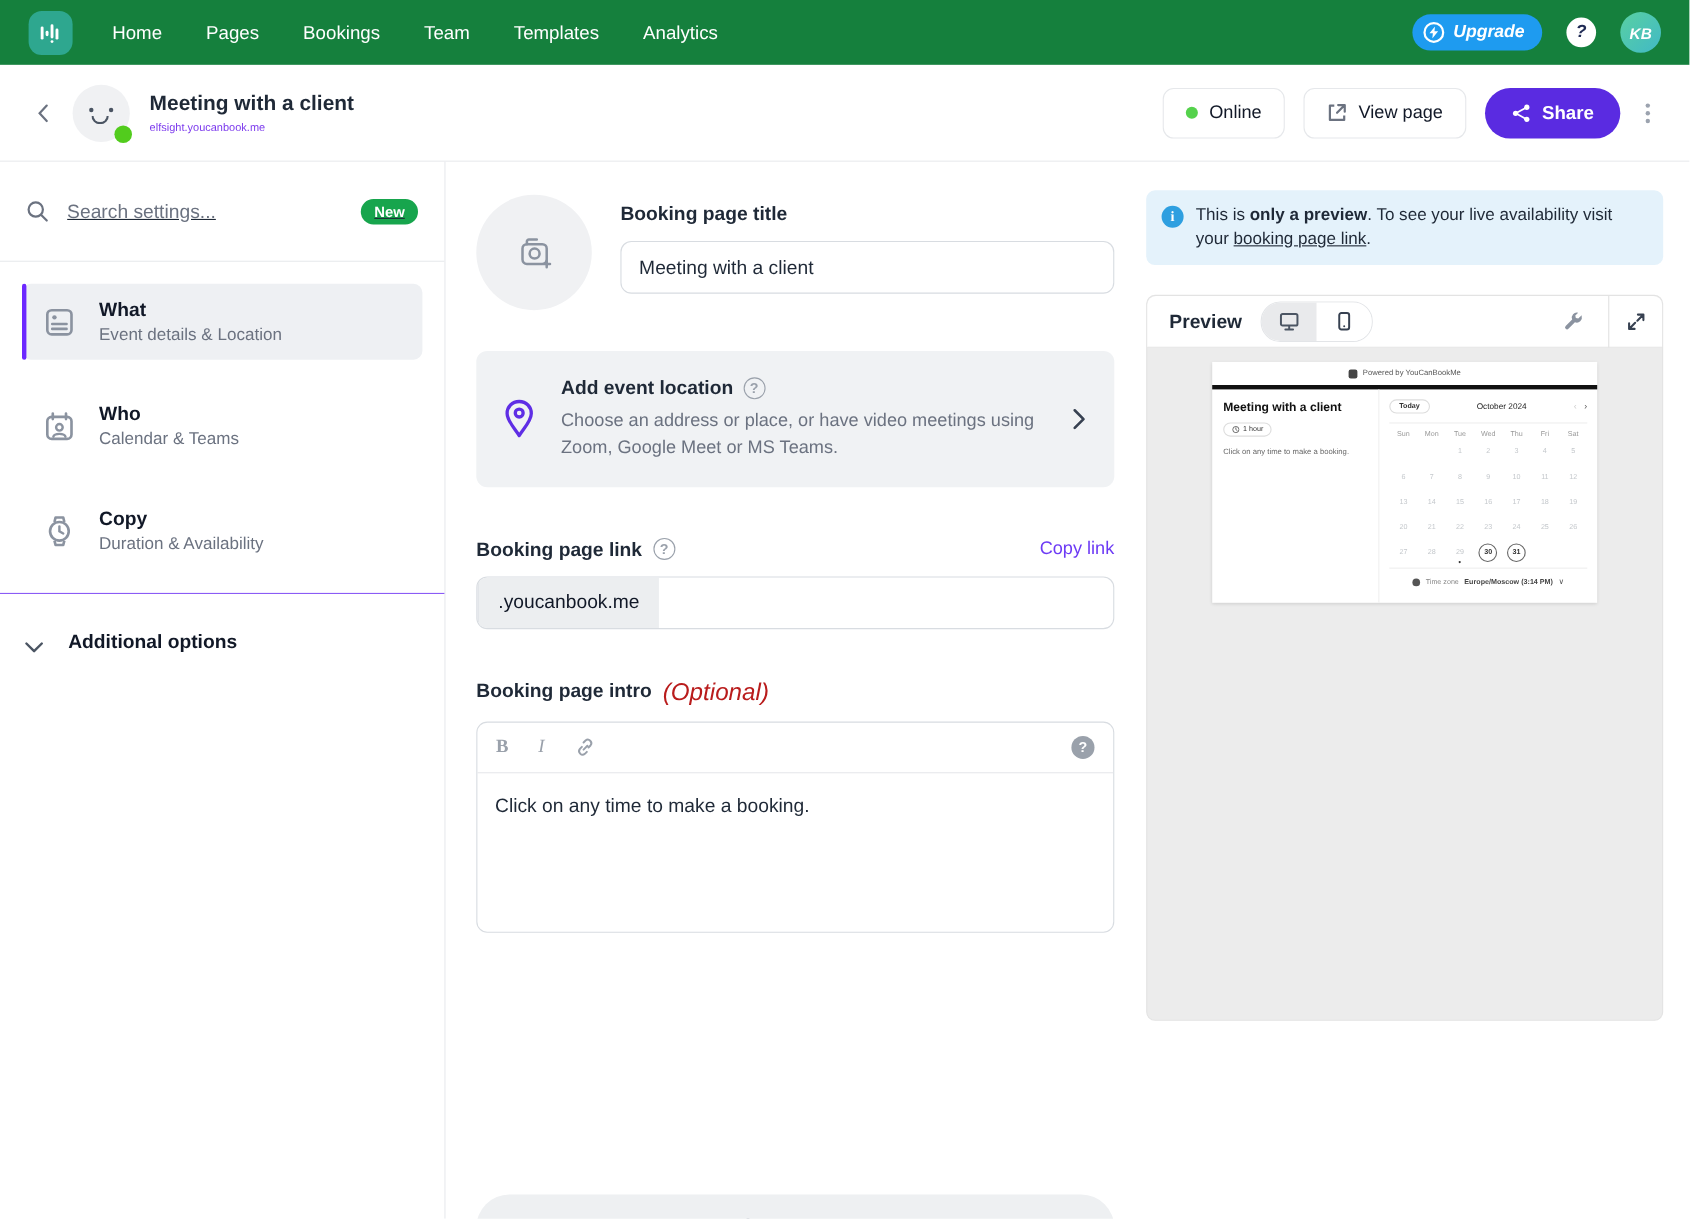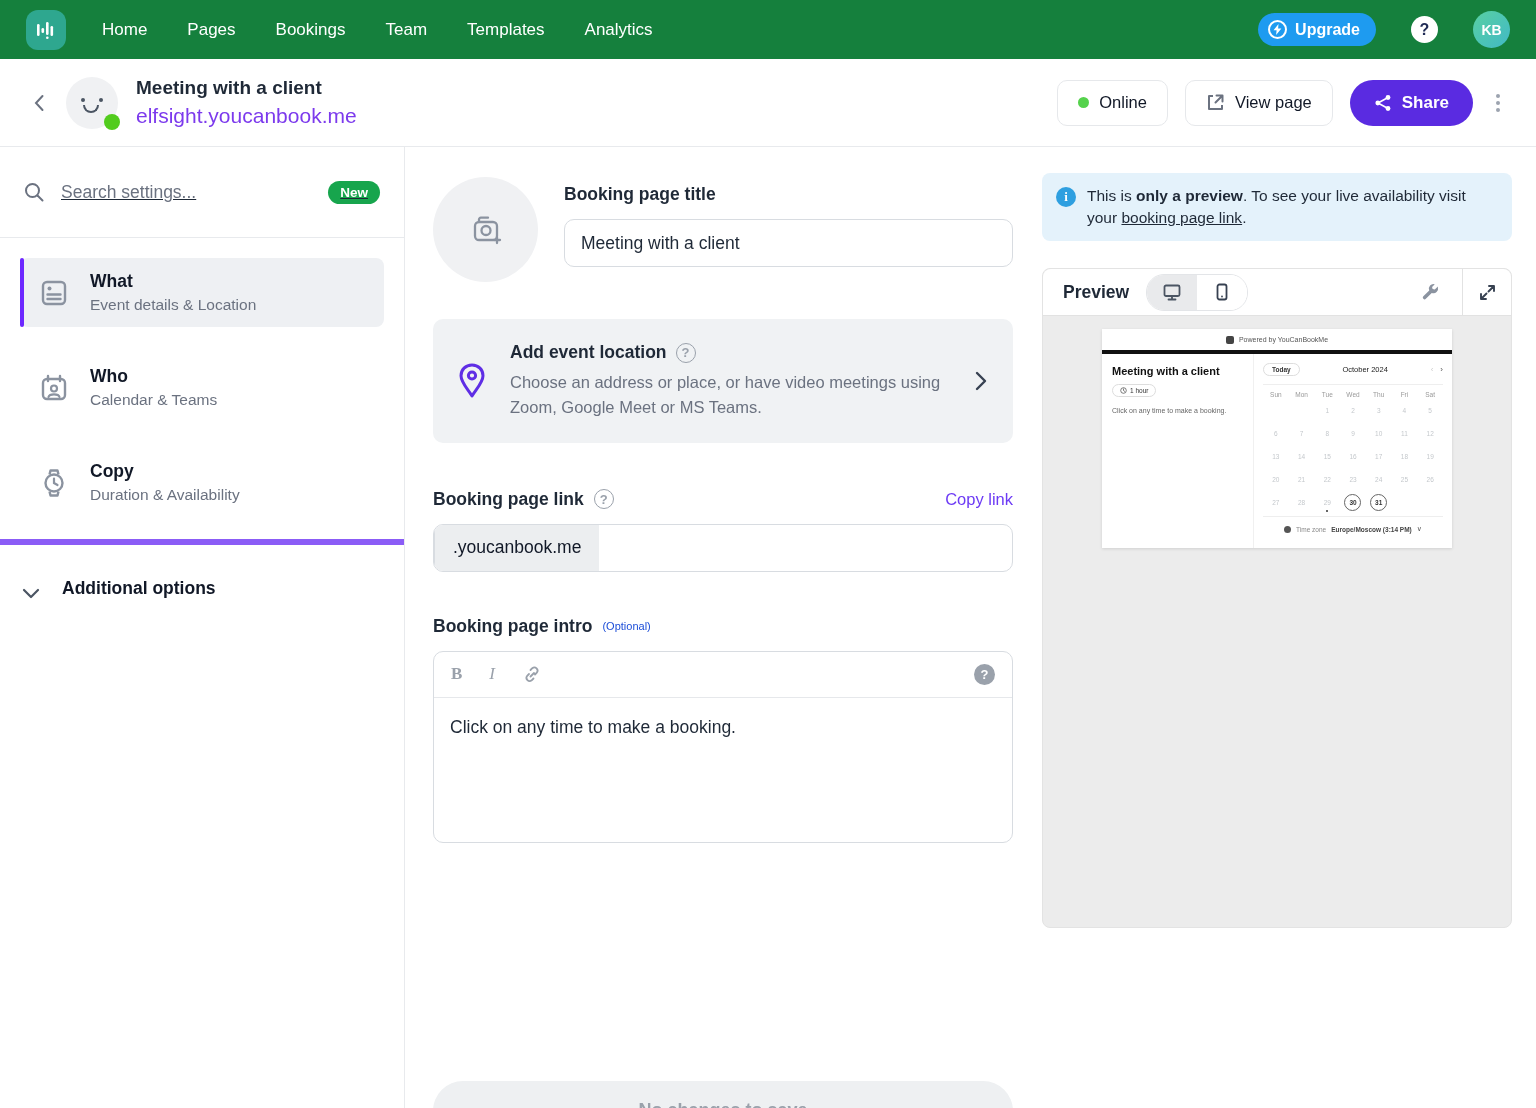--- a/index.html
+++ b/index.html
@@ -4,53 +4,53 @@
 <style>
   * { margin:0; padding:0; box-sizing:border-box; }
   html,body { width:1536px; height:1108px; overflow:hidden; background:#fff;
     font-family:"Liberation Sans", sans-serif; color:#1f2937; }
 
   
   .topnav { height:59px; background:#15803d; display:flex; align-items:center; padding:0 26px; }
   .logo { width:40px; height:40px; border-radius:12px; background:#2ea78f; display:flex; align-items:center; justify-content:center; flex:none; }
   .topnav-items { display:flex; align-items:center; margin-left:36px; gap:40px; }
   .topnav-item { color:#fff; font-size:17px; cursor:pointer; }
-  .topnav-right { margin-left:auto; display:flex; align-items:center; gap:35px; }
+  .topnav-right { margin-left:auto; display:flex; align-items:center; gap:22px;font-style:italic; }
   .upgrade-btn { height:33px; background:#1e9bf0; border-radius:17px; display:flex; align-items:center; gap:8px; padding:0 16px 0 10px; color:#fff; font-size:16px; font-weight:bold; cursor:pointer; }
   .bolt-circle { width:19px; height:19px; border:2px solid #fff; border-radius:50%; display:flex; align-items:center; justify-content:center; }
   .help-circle { width:27px; height:27px; background:#fff; border-radius:50%; color:#202b55; font-weight:bold; font-size:16px; display:flex; align-items:center; justify-content:center; cursor:pointer; }
   .avatar-kb { width:37px; height:37px; border-radius:50%; background:linear-gradient(135deg,#59d0a2,#41b9c6); color:#fff; font-size:14px; font-weight:bold; display:flex; align-items:center; justify-content:center; cursor:pointer; }
 
   
   .pageheader { height:88px; display:flex; align-items:center; padding:0 30px 0 30px; border-bottom:1px solid #e8eaed; background:#fff; }
   .back-btn { color:#6b7280; margin-right:16px; cursor:pointer; display:flex; }
   .page-avatar { position:relative; width:52px; height:52px; border-radius:50%; background:#f0f1f3; margin-right:18px; flex:none; }
   .eye { position:absolute; width:4px; height:4px; border-radius:50%; background:#4b5563; top:21px; }
   .eye.l { left:15px; } .eye.r { right:15px; }
   .smile { position:absolute; left:17px; top:28px; width:16px; height:8px; border:2px solid #4b5563; border-top:none; border-radius:0 0 10px 10px; }
   .status-dot-avatar { position:absolute; width:16px; height:16px; border-radius:50%; background:#52cc1d; right:-2px; bottom:-1px; }
   .page-title { font-size:19px; font-weight:bold; color:#1f2937; }
-  .page-link { font-size:21px; color:#7c3aed; margin-top:5px; cursor:pointer; }
+  .page-link { font-size:10px; color:#7c3aed; margin-top:5px; cursor:pointer; }
   .header-actions { margin-left:auto; display:flex; align-items:center; gap:17px; }
   .btn-outline { height:46px; background:#fff; border:1px solid #e6e8eb; border-radius:10px; display:flex; align-items:center; gap:10px; padding:0 20px; font-size:16.5px; color:#111827; cursor:pointer; }
   .green-dot { width:11px; height:11px; border-radius:50%; background:#55d24c; }
   .btn-share { height:46px; background:#5a2be1; border-radius:23px; display:flex; align-items:center; gap:10px; padding:0 24px; color:#fff; font-size:17px; font-weight:bold; cursor:pointer; }
   .kebab { display:flex; flex-direction:column; gap:3px; padding:6px; cursor:pointer; }
   .kebab i { width:4px; height:4px; border-radius:50%; background:#9ca3af; }
 
   
   .body-row { display:flex; height:961px; }
 
   
   .sidebar { width:405px; flex:none; border-right:1px solid #e8eaed; }
   .search-row { display:flex; align-items:center; padding:0 24px; height:91px; border-bottom:1px solid #e8eaed; gap:16px;text-decoration:underline; }
   .search-input { border:none; outline:none; flex:1; font-size:17.5px; font-family:inherit; color:#374151; }
   .search-input::placeholder { color:#6b7280; }
   .new-badge { background:#17a54d; color:#fff; font-size:13.5px; font-weight:bold; border-radius:12px; padding:4px 12px; }
-  .side-items { padding:20px 20px 22px 20px; border-bottom:6px solid #8b5cf6; }
+  .side-items { padding:20px 20px 22px 20px; border-bottom:1px solid #8b5cf6; }
   .side-item { position:relative; display:flex; align-items:center; gap:18px; padding:13px 16px; border-radius:8px; margin-bottom:26px; cursor:pointer; }
   .side-item:last-child { margin-bottom:0; }
   .side-item.selected { background:#eef0f3; }
   .side-item.selected::before { content:""; position:absolute; left:0; top:0; bottom:0; width:4px; border-radius:4px; background:#6d28ff; }
   .side-icon { color:#8b93a0; display:flex; flex:none; }
   .side-item-title { font-size:17.5px; font-weight:bold; color:#111827; }
   .side-item-sub { font-size:15.5px; color:#6b7280; margin-top:4px; }
   .additional { display:flex; gap:20px; padding:33px 20px 0 20px; cursor:pointer; }
   .additional .chev { color:#4b5563; margin-top:4px; display:flex; }
   .additional-sub { font-size:15.5px; color:#6b7280; margin-top:7px; line-height:1.45; width:252px; }
@@ -73,21 +73,21 @@
   .qmark::before { content:"?"; }
   .qmark-filled { width:21px; height:21px; background:#9aa1ab; border:none; color:#fff; border-radius:50%; font-size:13px; font-weight:bold; display:inline-flex; align-items:center; justify-content:center; }
   .qmark-filled::before { content:"?"; }
   .link-section { margin-top:46px; }
   .label-row { display:flex; align-items:center; gap:10px; }
   .copy-link { margin-left:auto; color:#6d3bf5; font-size:16.5px; cursor:pointer; }
   .link-group { display:flex; margin-top:14px; border:1px solid #d8dce1; border-radius:10px; overflow:hidden; height:48px; }
   .link-input { flex:1; border:none; outline:none; padding:0 16px; font-size:17.5px; font-family:inherit; color:#1f2937; }
   .link-suffix { background:#eceef0; border-left:1px solid #d8dce1; display:flex; align-items:center; padding:0 18px; font-size:17.5px; color:#111827; }
   .intro-section { margin-top:44px; }
-  .optional { font-size:11px; font-weight:normal; color:#1d4ed8; }
+  .optional { font-size:22px; font-weight:normal; color:#b91c1c;font-style:italic; }
   .editor { border:1px solid #d8dce1; border-radius:10px; margin-top:14px; }
   .editor-toolbar { display:flex; align-items:center; height:46px; padding:0 17px; border-bottom:1px solid #e6e8eb; gap:27px; }
   .tb-btn { color:#9aa1ab; font-size:17px; cursor:pointer; display:flex; align-items:center; }
   .tb-bold { font-weight:bold; font-family:"Liberation Serif", serif; }
   .tb-italic { font-style:italic; font-family:"Liberation Serif", serif; }
   .editor-body { padding:19px 16px; height:144px; font-size:17.5px; color:#1f2937; cursor:text; }
   .save-btn { margin-top:238px; width:100%; height:60px; border:none; border-radius:30px; background:#eef0f2; color:#9aa1ab; font-size:18px; font-weight:bold; font-family:inherit; cursor:default; }
 
   
   .right-col { width:470px; flex:none; margin-right:24px; padding-top:26px; }

